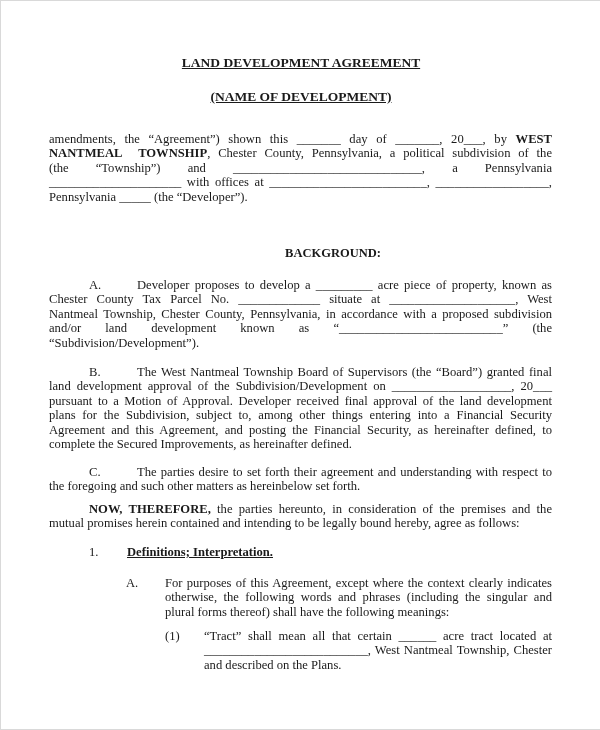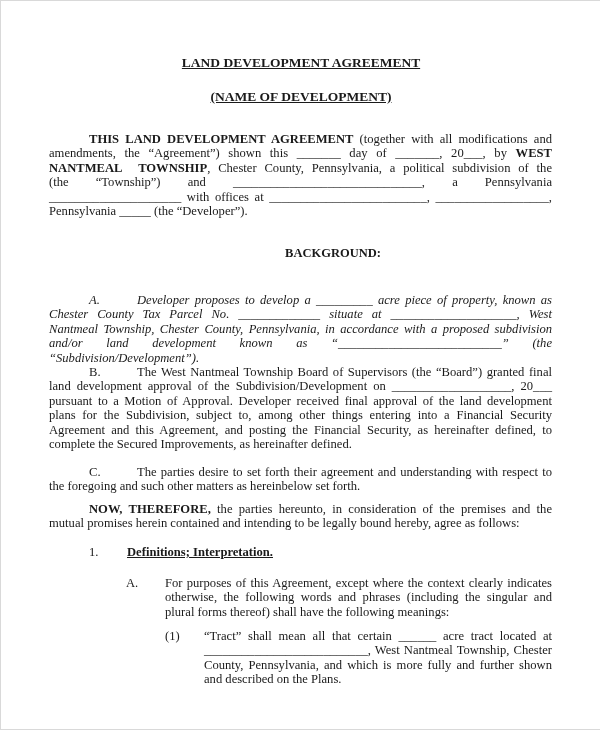--- a/index.html
+++ b/index.html
@@ -40,31 +40,30 @@
 </style>
 </head>
 <body>
 
 <div class="page">
 
   <div class="title" style="top:54px;">LAND DEVELOPMENT AGREEMENT</div>
   <div class="title" style="top:88px;">(NAME OF DEVELOPMENT)</div>
 
   <div class="para" style="top:131px;">
-    <span class="line"><span class="ind"></span><b>THIS LAND DEVELOPMENT AGREEMENT</b><span> (together with all modifications and</span></span>
     <span class="line"><span>amendments, the “Agreement”) shown this _______ day of _______, 20___, by </span><b>WEST</b></span>
     <span class="line"><b>NANTMEAL&nbsp;&nbsp;TOWNSHIP</b><span>, Chester County, Pennsylvania, a political subdivision of the</span></span>
     <span class="line">(the “Township”) and ______________________________, a Pennsylvania</span>
     <span class="line">_____________________ with offices at _________________________, __________________,</span>
     <span class="line last">Pennsylvania _____ (the “Developer”).</span>
   </div>
 
   <div class="heading" style="top:245px;margin-left:32px;">BACKGROUND:</div>
 
-  <div class="para" style="top:292px;font-style:italic;">
+  <div class="para" style="top:277px;">
     <span class="line"><span class="ind"></span><span class="lab">A.</span><span>Developer proposes to develop a _________ acre piece of property, known as</span></span>
     <span class="line">Chester County Tax Parcel No. _____________ situate at ____________________, West</span>
     <span class="line">Nantmeal Township, Chester County, Pennsylvania, in accordance with a proposed subdivision</span>
     <span class="line">and/or land development known as “__________________________” (the</span>
     <span class="line last">“Subdivision/Development”).</span>
   </div>
 
   <div class="para" style="top:364px;">
     <span class="line"><span class="ind"></span><span class="lab">B.</span><span>The West Nantmeal Township Board of Supervisors (the “Board”) granted final</span></span>
     <span class="line">land development approval of the Subdivision/Development on ___________________, 20___</span>
@@ -91,17 +90,16 @@
   <div class="sub" style="top:575px; left:164px; width:387px;">
     <span class="line">For purposes of this Agreement, except where the context clearly indicates</span>
     <span class="line">otherwise, the following words and phrases (including the singular and</span>
     <span class="line last">plural forms thereof) shall have the following meanings:</span>
   </div>
 
   <div class="sub" style="top:628px; left:164px;">(1)</div>
   <div class="sub" style="top:628px; left:203px; width:348px;">
     <span class="line">“Tract” shall mean all that certain ______ acre tract located at</span>
     <span class="line">__________________________, West Nantmeal Township, Chester</span>
-    <span class="line">County, Pennsylvania, and which is more fully and further shown</span>
     <span class="line last">and described on the Plans.</span>
   </div>
 
 </div>
 
 </body></html>

